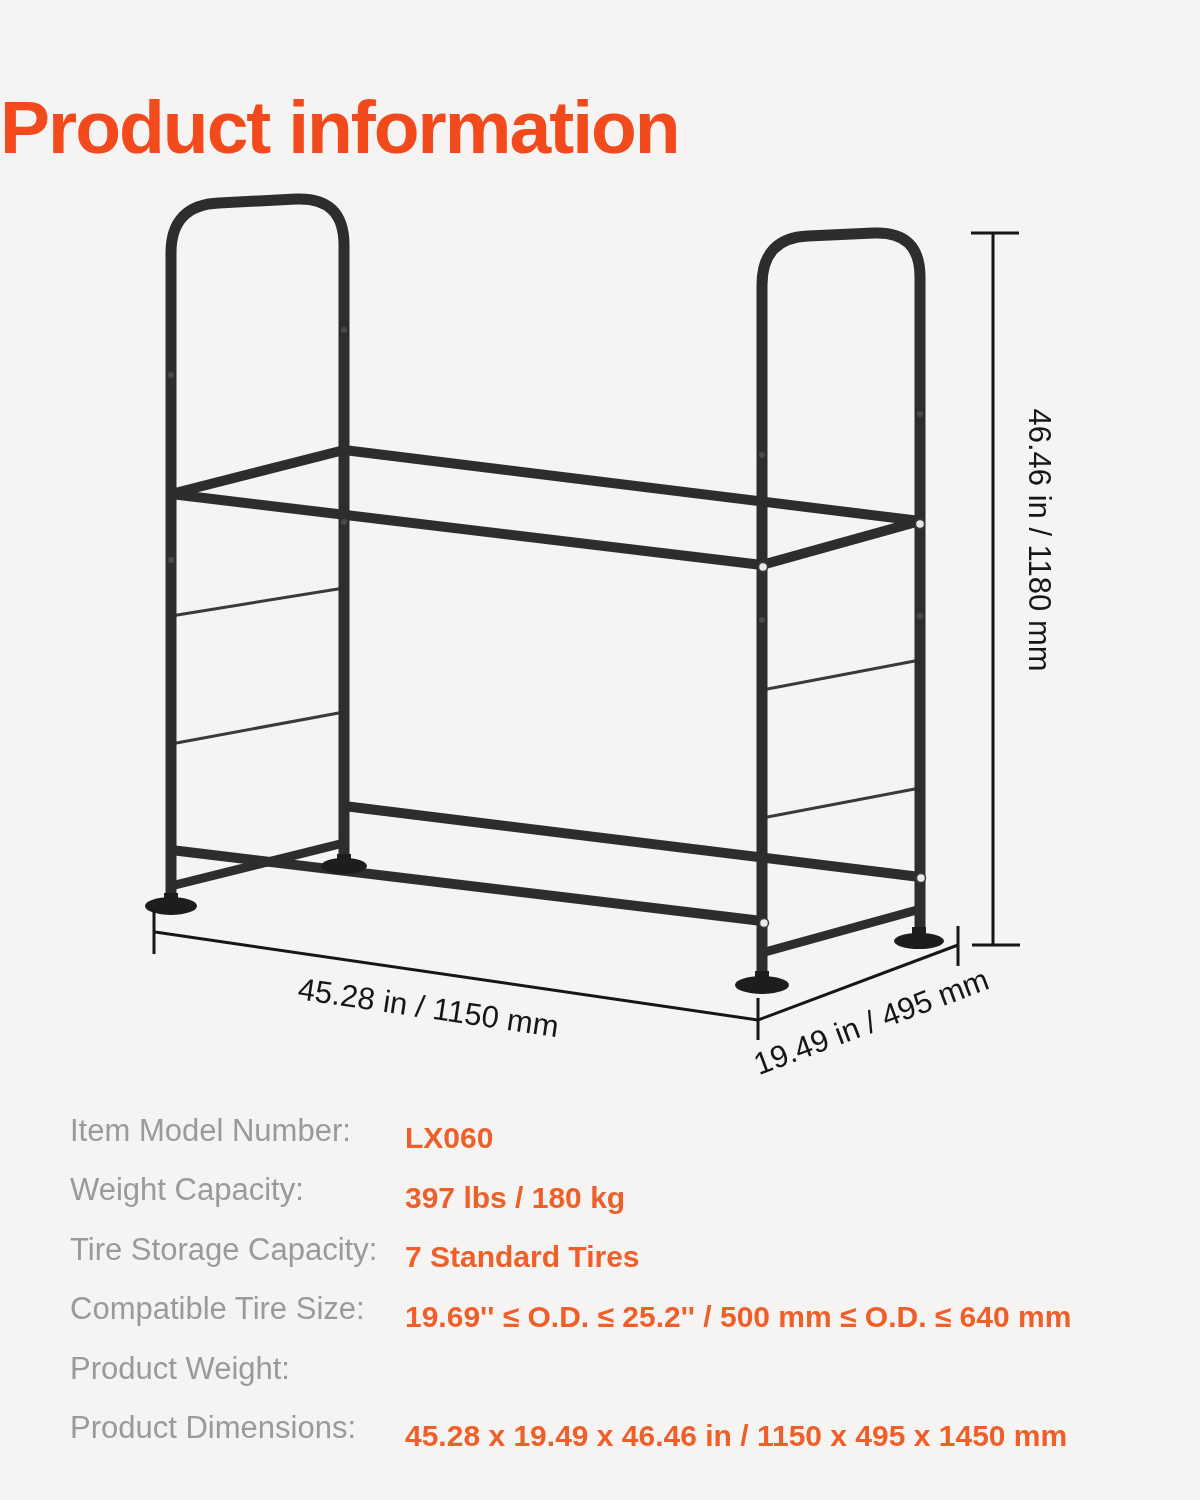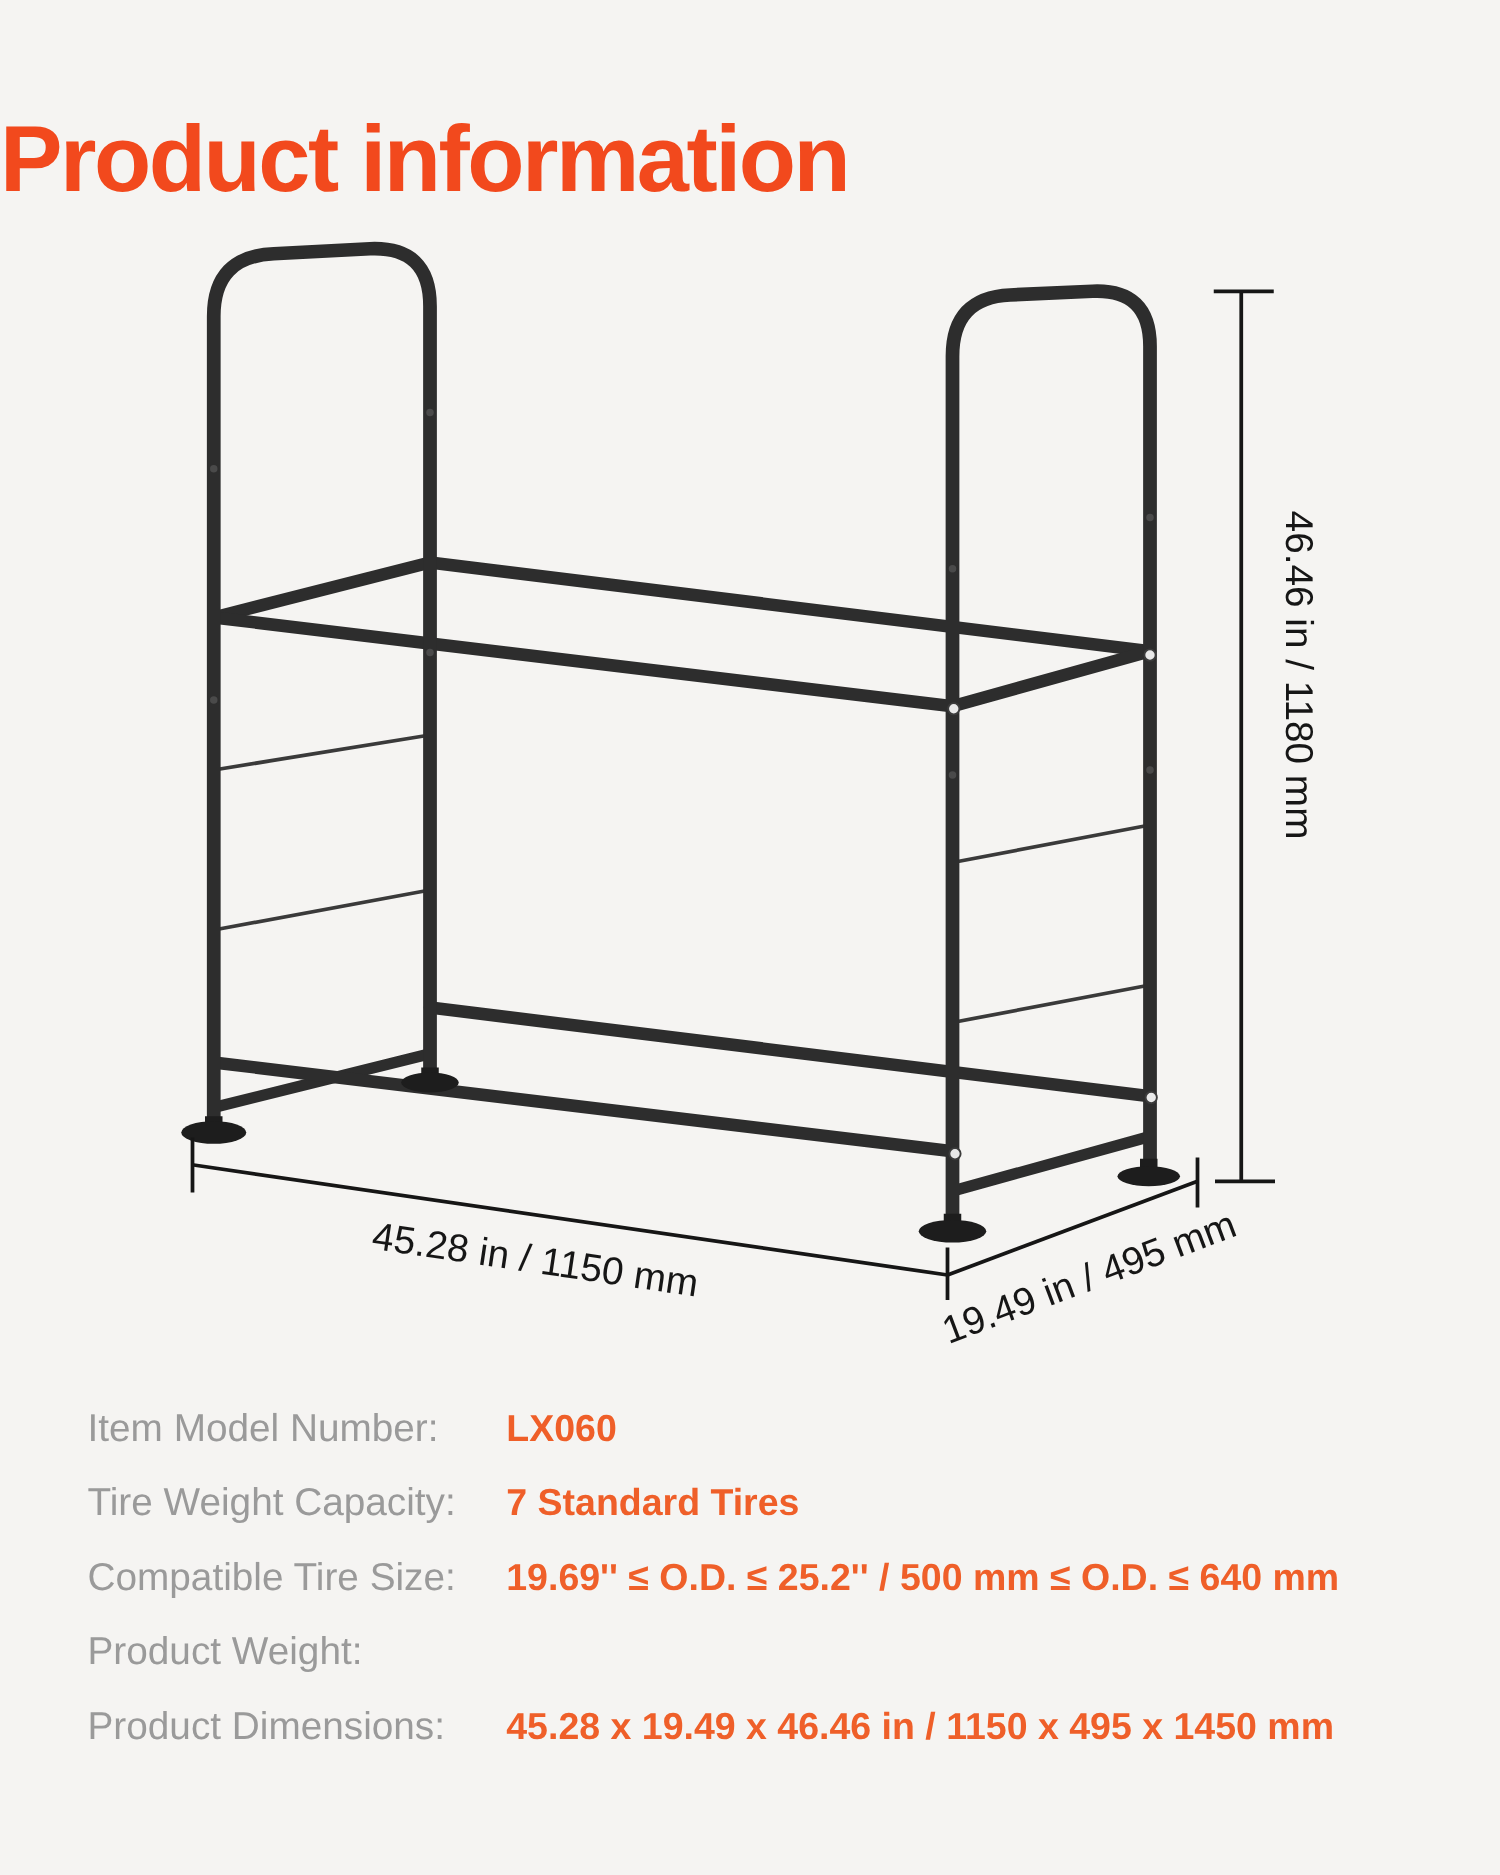--- a/index.html
+++ b/index.html
@@ -16,21 +16,21 @@
   }
   .diagram-svg{position:absolute;top:0;left:0;}
   .dim-label{
     font-family:"Liberation Sans", sans-serif;
     font-size:31px;fill:#161616;
   }
   .specs{
     position:absolute;left:70px;top:1101px;width:1110px;
   }
   .spec-row{
-    display:flex;align-items:flex-end;height:59.5px;
+    display:flex;align-items:center;height:59.5px;
   }
   .spec-label{
     width:335px;flex:0 0 335px;
     font-size:31px;color:#9a9a9a;
   }
   .spec-value{
     font-size:30px;font-weight:bold;color:#ef5f29;white-space:nowrap;margin-top:15px;
   }
 </style>
 </head>
@@ -125,21 +125,25 @@
   <text class="dim-label" transform="translate(428,1010) rotate(8.4)" text-anchor="middle" dominant-baseline="middle">45.28 in / 1150 mm</text>
   <text class="dim-label" transform="translate(872,1024) rotate(-20.6)" text-anchor="middle" dominant-baseline="middle">19.49 in / 495 mm</text>
 </svg>
 
 <div class="specs">
   <div class="spec-row">
     <span class="spec-label">Item Model Number:</span>
     <span class="spec-value">LX060</span>
   </div>
   <div class="spec-row">
-    <span class="spec-label">Tire Weight Capacity:</span>
+    <span class="spec-label">Weight Capacity:</span>
+    <span class="spec-value">397 lbs / 180 kg</span>
+  </div>
+  <div class="spec-row">
+    <span class="spec-label">Tire Storage Capacity:</span>
     <span class="spec-value">7 Standard Tires</span>
   </div>
   <div class="spec-row">
     <span class="spec-label">Compatible Tire Size:</span>
     <span class="spec-value">19.69'' ≤ O.D. ≤ 25.2'' / 500 mm ≤ O.D. ≤ 640 mm</span>
   </div>
   <div class="spec-row">
     <span class="spec-label">Product Weight:</span>
   </div>
   <div class="spec-row">

